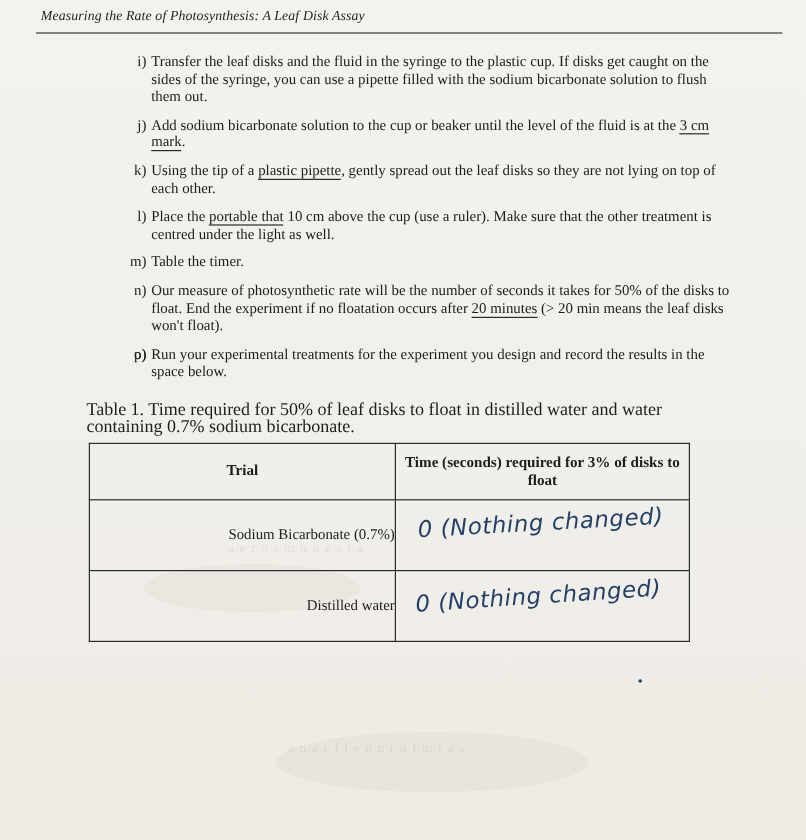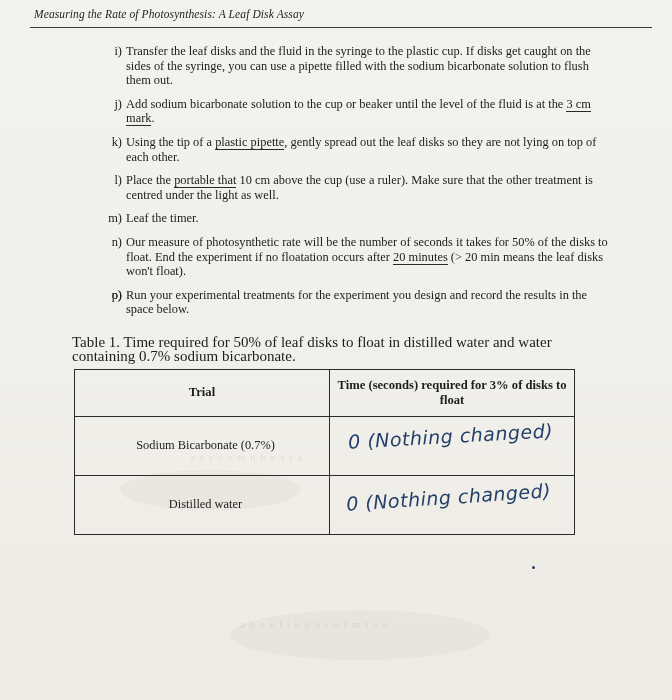--- a/index.html
+++ b/index.html
@@ -92,21 +92,21 @@
     font-weight: bold;
     font-size: 12.6px;
     line-height: 15px;
     height: 46px;
   }
   table.results td.rowlabel {
     font-size: 12.4px;
     padding: 6px 0 6px 7px;
     height: 46px;
     font-weight: normal;
-    text-align: center;
+    text-align: right;
   }
   table.results td.answer {
     height: 46px;
     position: relative;
   }
   .col1 { width: 255px; }
   .col2 { width: 245px; }
   .hand {
     font-family: "DejaVu Sans", sans-serif;
     color: #23406b;
@@ -178,21 +178,21 @@
       <li>
         <span class="marker">k)</span>
         <span>Using the tip of a <span class="u">plastic pipette</span>, gently spread out the leaf disks so they are not lying on top of each other.</span>
       </li>
       <li>
         <span class="marker">l)</span>
         <span>Place the <span class="u">portable that</span> 10 cm above the cup (use a ruler). Make sure that the other treatment is centred under the light as well.</span>
       </li>
       <li>
         <span class="marker">m)</span>
-        <span>Leaf the timer.</span>
+        <span>Table the timer.</span>
       </li>
       <li>
         <span class="marker">n)</span>
         <span>Our measure of photosynthetic rate will be the number of seconds it takes for 50% of the disks to float.  End the experiment if no floatation occurs after <span class="u">20 minutes</span> (&gt; 20 min means the leaf disks won't float).</span>
       </li>
       <li>
         <span class="marker">o)</span>
       </li>
       <li>
         <span class="marker">p)</span>

